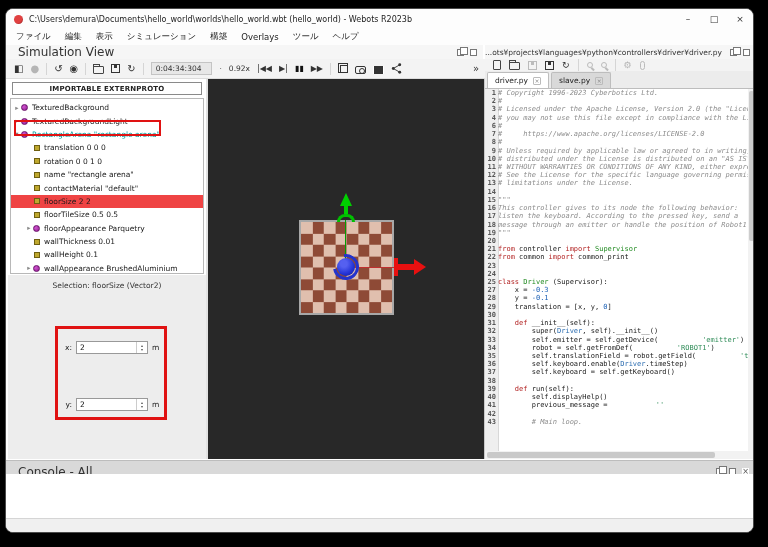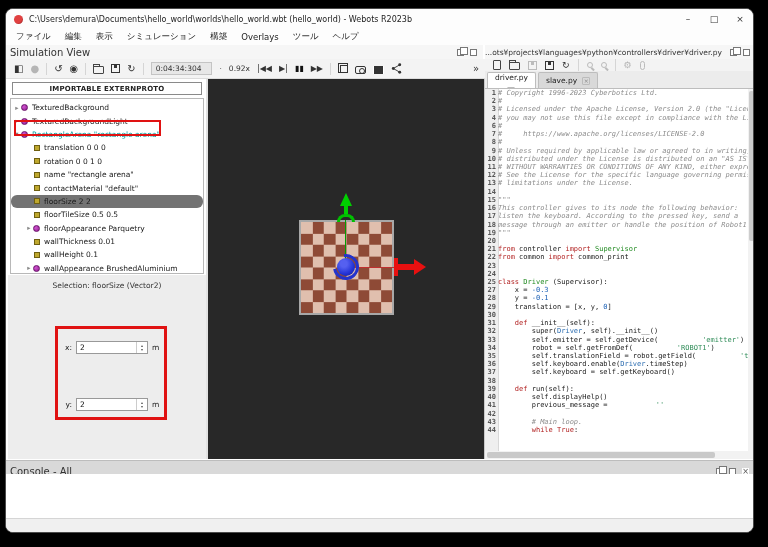--- a/index.html
+++ b/index.html
@@ -14,21 +14,21 @@
   .win-controls { margin-left:auto; display:flex; align-items:center; height:100%; }
   .win-btn { width:26px; height:100%; display:flex; align-items:center; justify-content:center; font-size:9px; color:#333; }
 
   
   .menubar { position:absolute; left:0; top:20px; width:100%; height:16px; background:#fdfdfd; display:flex; align-items:center; padding-left:10px; gap:14px; }
   .menu-item { font-size:8.5px; color:#222; white-space:nowrap; }
 
   
   .sim-header { position:absolute; left:0; top:36px; width:477px; height:14px; background:#f6f6f6; display:flex; align-items:center; }
   .ed-header  { position:absolute; left:479px; top:36px; width:270px; height:14px; background:#f6f6f6; display:flex; align-items:center; }
-  .dock-title { font-size:10px; color:#333; padding-left:4px; white-space:nowrap; }
+  .dock-title { font-size:12px; color:#333; padding-left:12px; white-space:nowrap; }
   .dock-path  { font-size:7.5px; color:#333; white-space:nowrap; margin-left:auto; }
   .hdr-icons { display:flex; gap:6px; margin-left:auto; padding-right:6px; align-items:center; }
   .ed-header .hdr-icons, .console-header .hdr-icons { margin-left:8px; }
   .sq { width:7px; height:7px; border:1px solid #777; background:#fff; position:relative; }
   .sq-float::after { content:""; position:absolute; left:2px; top:-3px; width:6px; height:6px; border:1px solid #777; background:#fff; }
   .sq-close { border:none; font-size:8px; line-height:7px; color:#555; width:auto; }
 
   
   .sim-toolbar { position:absolute; left:0; top:50px; width:479px; height:20px; background:#f3f3f3; border-bottom:1px solid #dcdcdc; display:flex; align-items:center; gap:7px; padding-left:8px; }
   .ed-toolbar  { position:absolute; left:479px; top:50px; width:270px; height:12px; background:#f3f3f3; display:flex; align-items:center; gap:8px; padding-left:8px; }
@@ -53,21 +53,21 @@
   .i-film { width:11px; height:8px; background:#333; box-shadow:inset 1px 0 0 #fff, inset -1px 0 0 #fff; margin-top:2px; }
   .i-mag { width:6px; height:6px; border:1.5px solid #bbb; border-radius:50%; position:relative; }
   .i-mag::after { content:""; position:absolute; left:4px; top:4px; width:4px; height:1.5px; background:#bbb; transform:rotate(45deg); transform-origin:0 0; }
   .i-clip { width:5px; height:9px; border:1.2px solid #bbb; border-radius:3px; }
 
   
   .tree-panel { position:absolute; left:2px; top:70px; width:198px; height:380px; background:#ffffff; }
   .externproto-btn { position:absolute; left:4px; top:3px; width:190px; height:13px; border:1px solid #8a8a8a; background:#fff; font-size:7px; font-weight:bold; color:#222; display:flex; align-items:center; justify-content:center; letter-spacing:.2px; }
   .tree-box { position:absolute; left:2px; top:19px; width:194px; height:176px; border:1px solid #b8b8b8; background:#fff; overflow:hidden; padding-top:2px; }
   .tree-row { height:13.4px; display:flex; align-items:center; font-size:7.5px; color:#1a1a1a; white-space:nowrap; }
-  .tree-row.sel { background:#737373;border-radius:6px; }
+  .tree-row.sel { background:#ef4444; }
   .tr-arrow { width:8px; text-align:center; font-size:6.5px; color:#888; flex:0 0 8px; }
   .ic-node { width:7px; height:7px; border-radius:50%; background:radial-gradient(circle at 35% 35%, #d355d3, #8c1d8c); border:.5px solid #6a106a; flex:0 0 7px; margin-right:4px; }
   .ic-field { width:6px; height:6px; background:#bfa82e; border:1px solid #6e5f10; flex:0 0 6px; margin-right:4px; margin-left:1px; }
   .teal { color:#009b9b; }
   .field-region { position:absolute; left:0; top:196px; width:198px; height:184px; background:#ededed; }
   .selection-label { position:absolute; left:0; top:6px; width:100%; text-align:center; font-size:7.5px; color:#333; }
   .spin-row { position:absolute; display:flex; align-items:center; gap:4px; }
   .spin-label { font-size:7.5px; color:#222; width:8px; text-align:right; }
   .spinbox { display:flex; width:72px; height:13px; background:#fff; border:1px solid #999; align-items:stretch; }
   .spin-input { flex:1; border:none; outline:none; font-size:7.5px; padding-left:3px; font-family:"DejaVu Sans", sans-serif; color:#111; min-width:0; }
@@ -89,21 +89,21 @@
   .r-line { left:139px; top:188px; width:48px; height:1px; background:#c03030; }
   .r-bar { left:186px; top:179px; width:4px; height:18px; background:#e81010; }
   .r-shaft { left:190px; top:185px; width:16px; height:6px; background:#e81010; }
   .r-head { left:206px; top:180px; width:0; height:0; border-top:8px solid transparent; border-bottom:8px solid transparent; border-left:12px solid #e81010; }
   .robot-ring { left:125px; top:175px; width:26px; height:26px; border-radius:50%; border:3px solid #2433cc; border-left-color:transparent; transform:rotate(35deg); }
   .robot { left:129px; top:179px; width:18px; height:18px; border-radius:50%; background:radial-gradient(circle at 38% 32%, #5560f0 20%, #2433d6 60%, #101d90 100%); }
 
   
   .tabstrip { position:absolute; left:479px; top:62px; width:270px; height:18px; background:#ececec; border-bottom:1px solid #bdbdbd; display:flex; align-items:flex-end; padding-left:2px; gap:2px; }
   .tab { height:16px; display:flex; align-items:center; gap:5px; padding:0 7px; font-size:7.5px; color:#222; background:#d9d9d9; border:1px solid #bdbdbd; border-bottom:none; border-radius:2px 2px 0 0; }
-  .tab.active { background:#ffffff;flex-direction:column; }
+  .tab.active { background:#ffffff; }
   .tab-close { width:8px; height:8px; border:1px solid #bbb; border-radius:1px; font-size:6px; line-height:6px; color:#888; text-align:center; }
   .code-wrap { position:absolute; left:479px; top:80px; width:270px; height:362px; background:#ffffff; overflow:hidden; }
   .gutter-bg { position:absolute; left:0; top:0; width:14px; height:100%; background:#efefef; border-right:1px solid #d8d8d8; }
   .code-lines { position:absolute; left:0; top:0; width:100%; font-family:"DejaVu Sans Mono", monospace; font-size:7px; line-height:8.22px; }
   .cl { white-space:pre; height:8.22px; }
   .ln { display:inline-block; width:13px; text-align:right; padding-right:2px; color:#555; font-weight:bold; }
   .lc .t { color:#202020; }
   .lc .c { color:#8c8c8c; font-style:italic; }
   .lc .d { color:#8c8c8c; font-style:italic; }
   .lc .k { color:#b22222; }
@@ -370,21 +370,20 @@
         <div class="cl"><span class="ln">34</span><span class="lc"><span class="t">        robot = self.getFromDef(</span><span class="s">'ROBOT1'</span><span class="t">)</span></span></div>
         <div class="cl"><span class="ln">35</span><span class="lc"><span class="t">        self.translationField = robot.getField(</span><span class="s">'translation'</span><span class="t">)</span></span></div>
         <div class="cl"><span class="ln">36</span><span class="lc"><span class="t">        self.keyboard.enable(</span><span class="b">Driver</span><span class="t">.timeStep)</span></span></div>
         <div class="cl"><span class="ln">37</span><span class="lc"><span class="t">        self.keyboard = self.getKeyboard()</span></span></div>
         <div class="cl"><span class="ln">38</span><span class="lc"></span></div>
         <div class="cl"><span class="ln">39</span><span class="lc"><span class="t">    </span><span class="k">def</span><span class="t"> run(self):</span></span></div>
         <div class="cl"><span class="ln">40</span><span class="lc"><span class="t">        self.displayHelp()</span></span></div>
         <div class="cl"><span class="ln">41</span><span class="lc"><span class="t">        previous_message = </span><span class="s">''</span></span></div>
         <div class="cl"><span class="ln">42</span><span class="lc"></span></div>
         <div class="cl"><span class="ln">43</span><span class="lc"><span class="c">        # Main loop.</span></span></div>
-        <div class="cl"><span class="ln">44</span><span class="lc"><span class="t">        </span><span class="k">while</span><span class="t"> </span><span class="k">True</span><span class="t">:</span></span></div>
       </div>
     <div class="code-vscroll">
         <div class="code-vthumb"></div>
       </div>
   </div>
   <div class="code-hscroll">
       <div class="code-hthumb"></div>
     </div>
 
   <div class="console-header">

